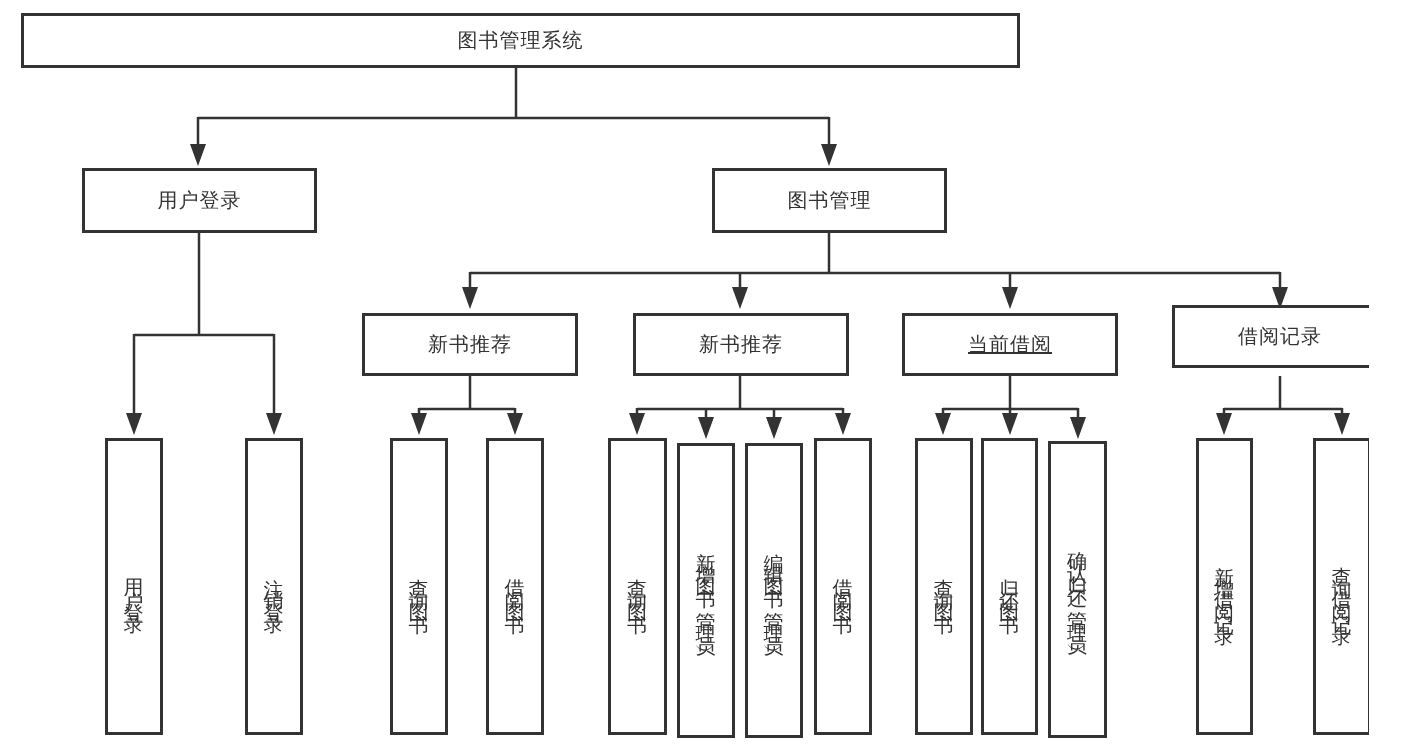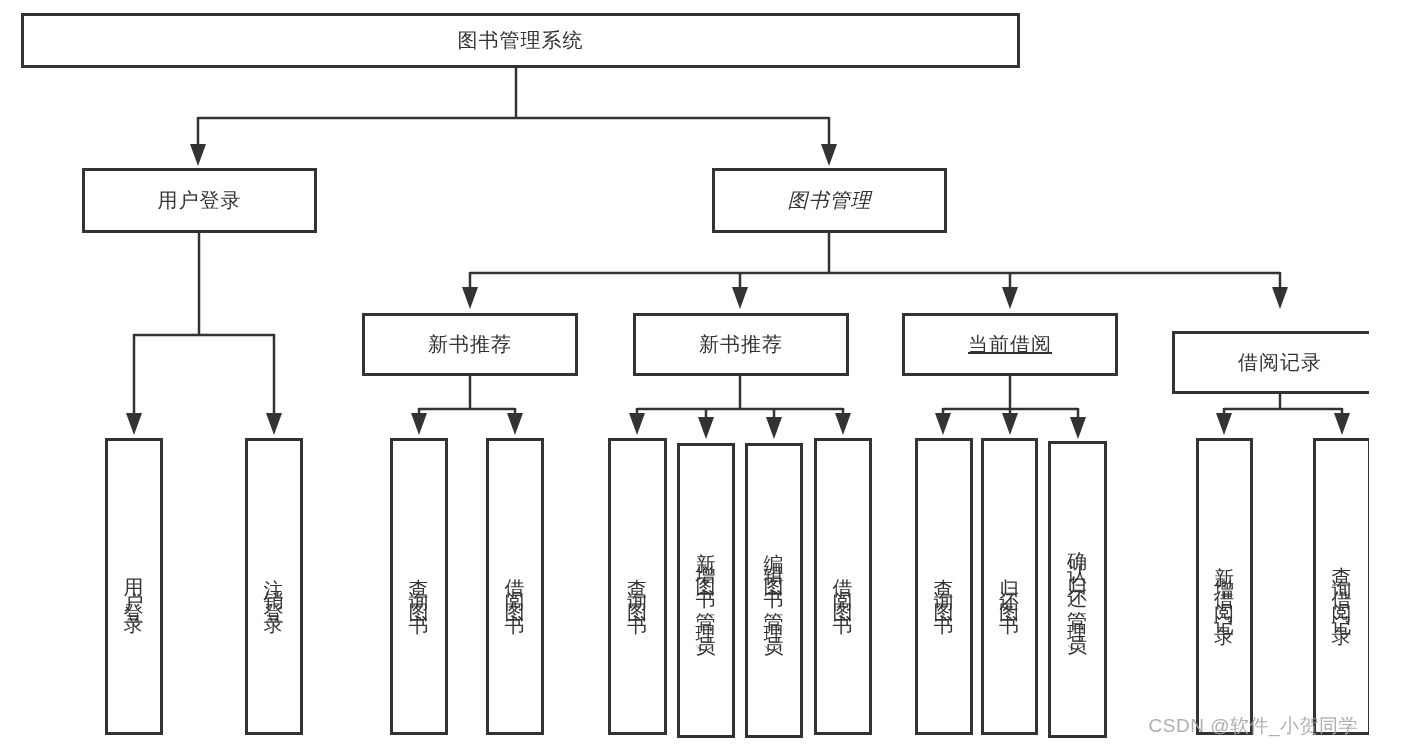--- a/index.html
+++ b/index.html
@@ -125,34 +125,34 @@
     </g>
   </svg>
 
   <div class="node" style="left:21px;top:13px;width:999px;height:55px;">
     <span class="hlabel">图书管理系统</span>
   </div>
 
   <div class="node" style="left:82px;top:168px;width:235px;height:65px;">
     <span class="hlabel">用户登录</span>
   </div>
-  <div class="node" style="left:712px;top:168px;width:235px;height:65px;font-style:italic;">
+  <div class="node" style="left:712px;top:168px;width:235px;height:65px;">
     <span class="hlabel">图书管理</span>
   </div>
 
   <div class="node" style="left:362px;top:313px;width:216px;height:63px;text-align:center;">
     <span class="hlabel">新书推荐</span>
   </div>
   <div class="node" style="left:633px;top:313px;width:216px;height:63px;">
     <span class="hlabel">新书推荐</span>
   </div>
   <div class="node" style="left:902px;top:313px;width:216px;height:63px;text-decoration:underline;">
     <span class="hlabel">当前借阅</span>
   </div>
-  <div class="node" style="left:1172px;top:331px;width:216px;height:63px;">
+  <div class="node" style="left:1172px;top:305px;width:216px;height:63px;">
     <span class="hlabel">借阅记录</span>
   </div>
 
   <div class="node vbox" style="left:105px;top:438px;width:58px;height:297px;">
     <span>用户登录</span>
   </div>
   <div class="node vbox" style="left:245px;top:438px;width:58px;height:297px;">
     <span>注销登录</span>
   </div>
 
@@ -186,15 +186,14 @@
     <span>确认归还（管理员）</span>
   </div>
 
   <div class="node vbox" style="left:1196px;top:438px;width:57px;height:297px;">
     <span>新增借阅记录</span>
   </div>
   <div class="node vbox" style="left:1313px;top:438px;width:58px;height:297px;">
     <span>查询借阅记录</span>
   </div>
 
-  <div class="watermark">CSDN @软件_小贺同学</div>
 
 </div>
 
 </body></html>

